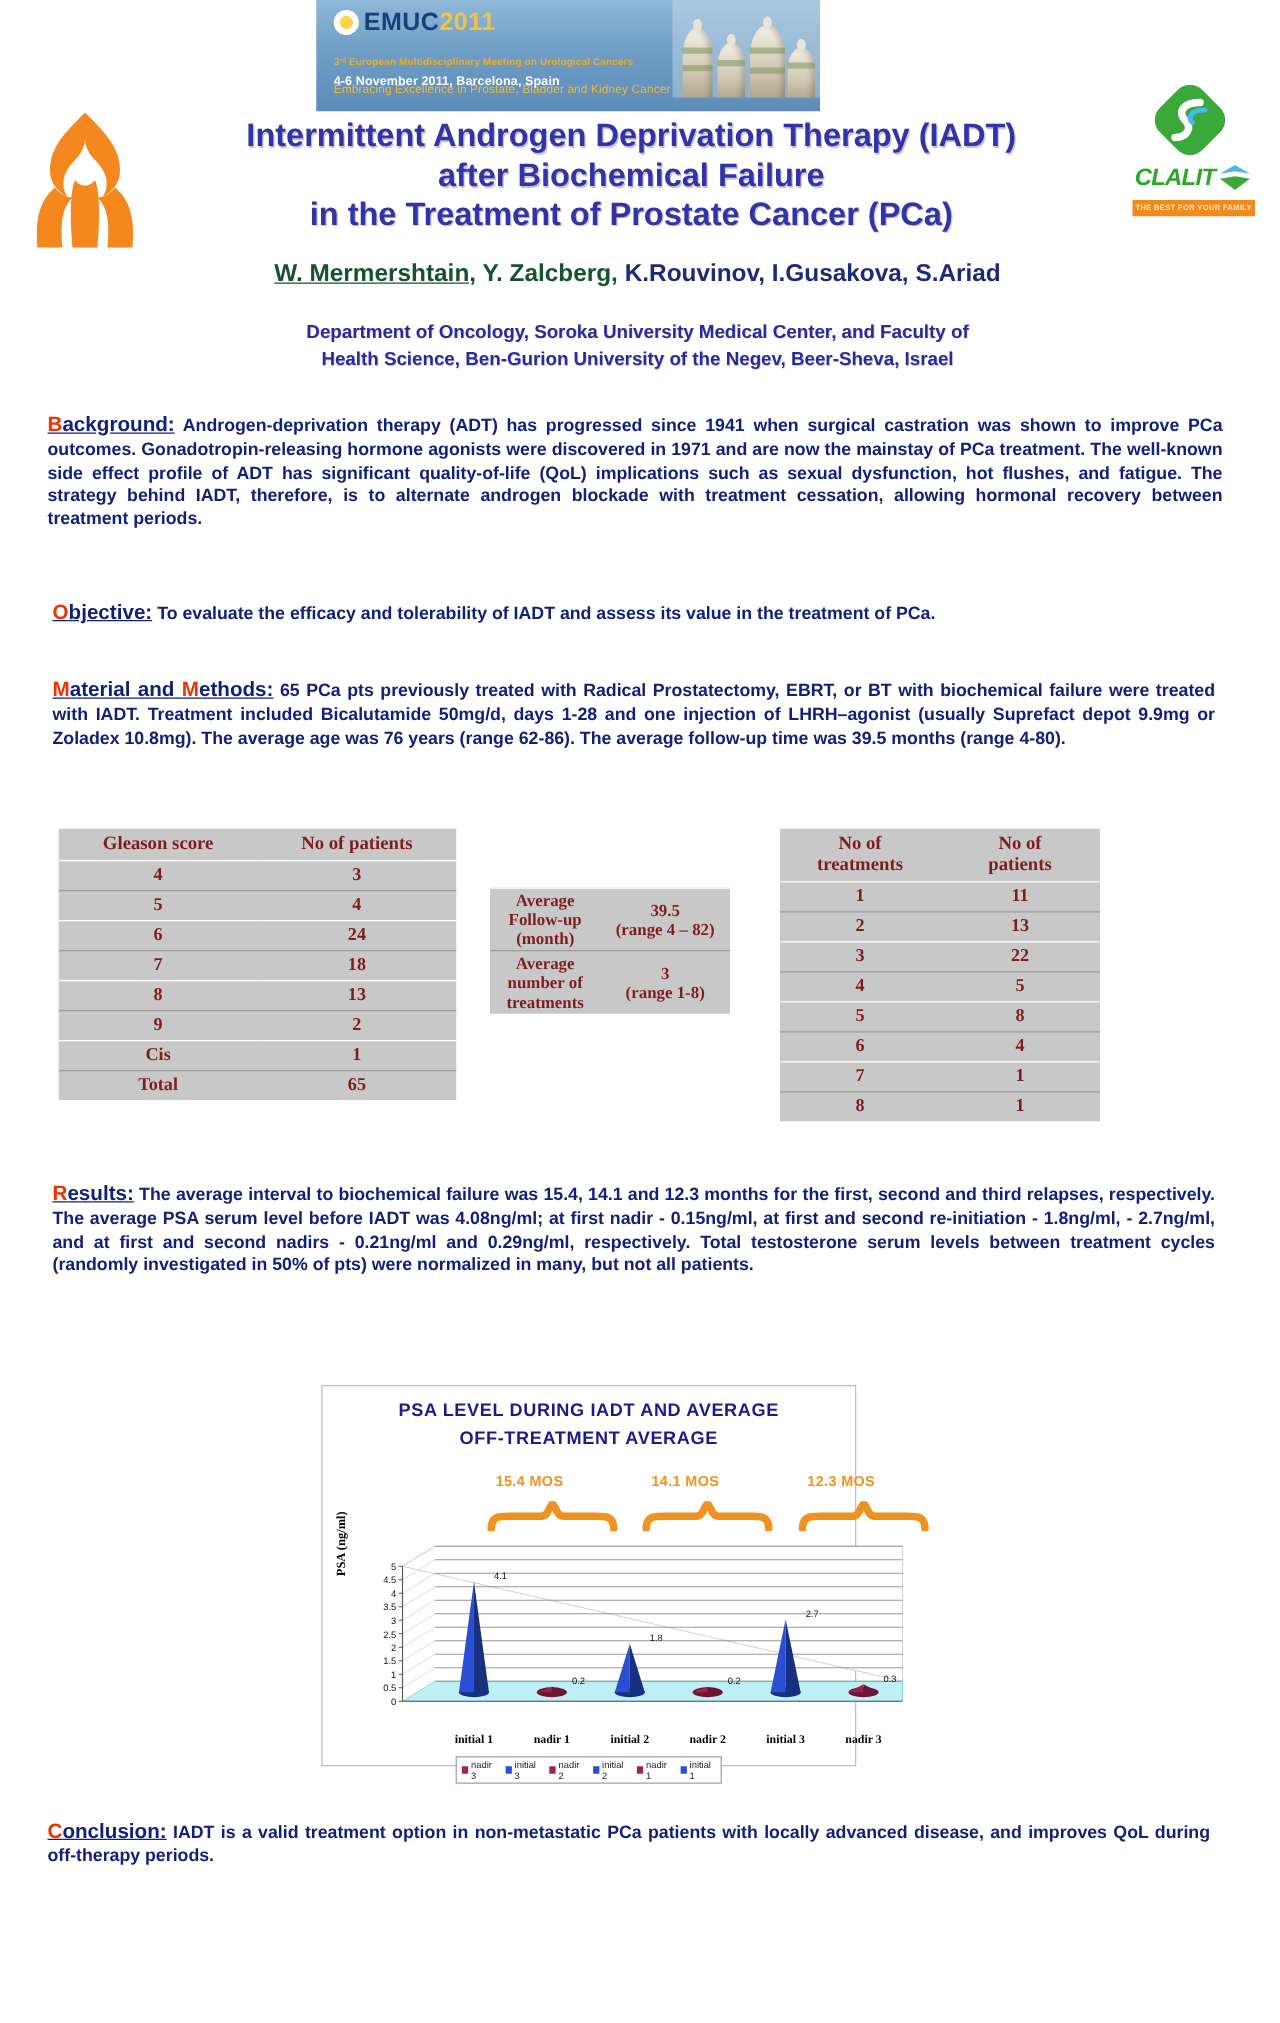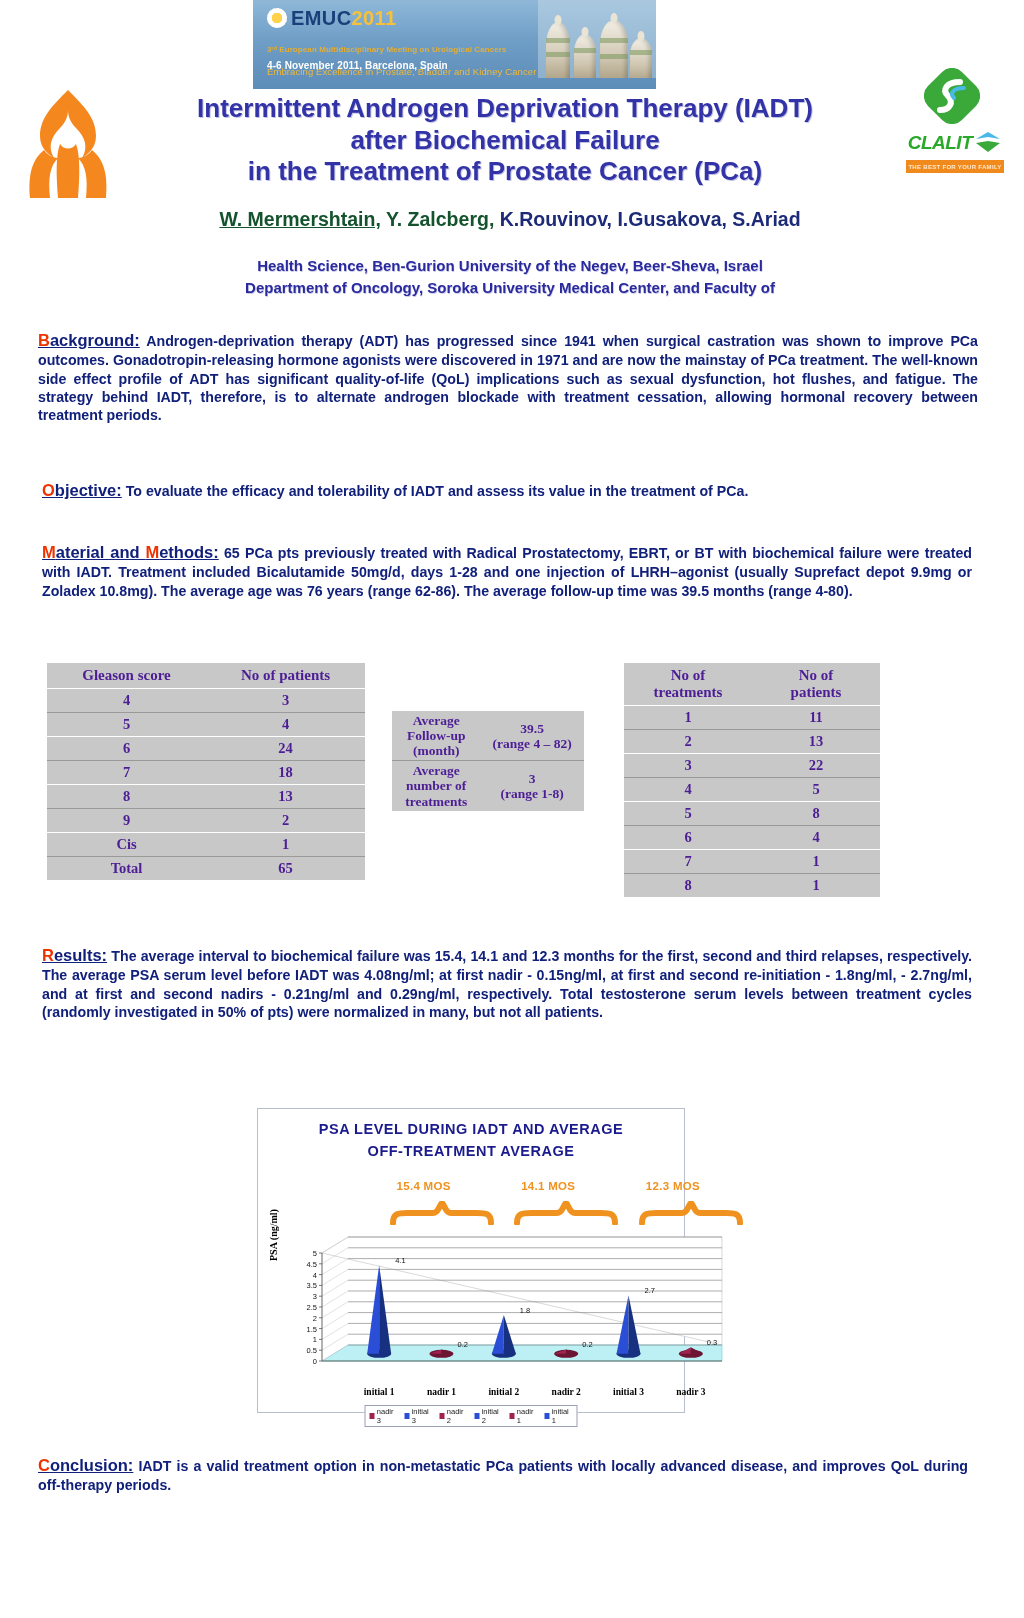--- a/index.html
+++ b/index.html
@@ -127,21 +127,21 @@
   .p-objective { left:42px; top:480px; width:930px; }
   .p-methods   { left:42px; top:542px; width:930px; }
   .p-results   { left:42px; top:945px; width:930px; }
   .p-conclusion{ left:38px; top:1455px; width:930px; }
 
   
   .tbl{
     position:absolute; background:#c8c8c8;
     border-collapse:collapse;
     font-family:"Liberation Serif", serif;
-    color:#4c1d95; font-weight:bold;
+    color:#7f1d1d; font-weight:bold;
   }
   .tbl td, .tbl th{
     text-align:center; padding:3px 4px; font-size:14.5px;
     border-top:1px solid #ffffff;
   }
   .tbl th{ font-size:15px; padding:4px 4px; border-top:none; }
   .tbl tr.alt td{ border-top:1px solid #9a9a9a; }
 
   #gleason-table{ left:47px; top:663px; width:318px; }
   #gleason-table td, #gleason-table th{ width:50%; }
@@ -274,22 +274,22 @@
   <div>in the Treatment of Prostate Cancer (PCa)</div>
 </div>
 
 <div class="authors">
   <span class="red u">W. Mermershtain,</span>
   <span class="red">Y. Zalcberg,</span>
   <span>K.Rouvinov, I.Gusakova, S.Ariad</span>
 </div>
 
 <div class="affil">
+  <div>Department of Oncology, Soroka University Medical Center, and Faculty of</div>
   <div>Health Science,  Ben-Gurion University of the Negev, Beer-Sheva, Israel</div>
-  <div>Department of Oncology, Soroka University Medical Center, and Faculty of</div>
 </div>
 
 <div class="para p-background">
   <span class="hd hd-lg"><span class="cap">B</span><span>ackground:</span></span><span> Androgen-deprivation therapy (ADT) has progressed since 1941 when surgical castration was shown to improve PCa outcomes. Gonadotropin-releasing hormone agonists were discovered in 1971 and are now the mainstay of PCa treatment.  The well-known side effect profile of ADT has significant quality-of-life (QoL) implications such as sexual dysfunction, hot flushes, and fatigue. The strategy behind IADT, therefore, is to alternate androgen blockade with treatment cessation, allowing hormonal recovery between treatment periods.</span>
 </div>
 
 <div class="para p-objective">
   <span class="hd hd-lg"><span class="cap">O</span><span>bjective:</span></span><span>  To evaluate the efficacy and tolerability of IADT and assess its value in the treatment of PCa.</span>
 </div>
 

